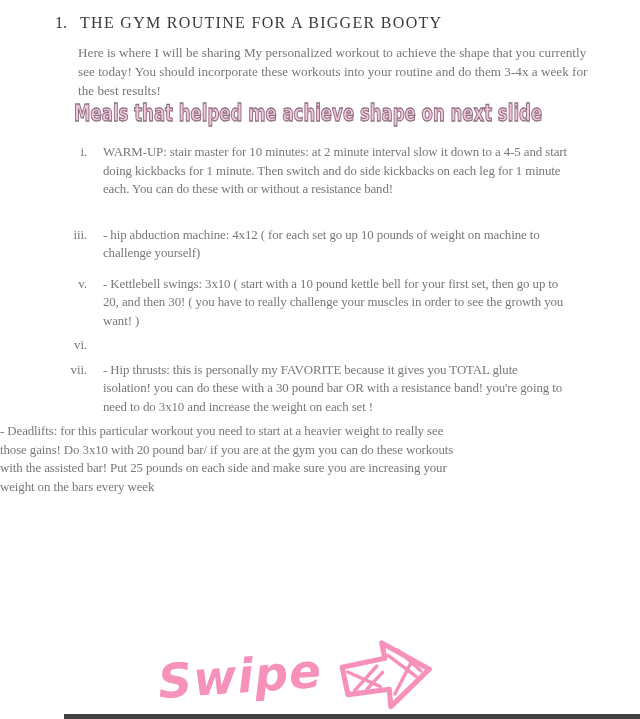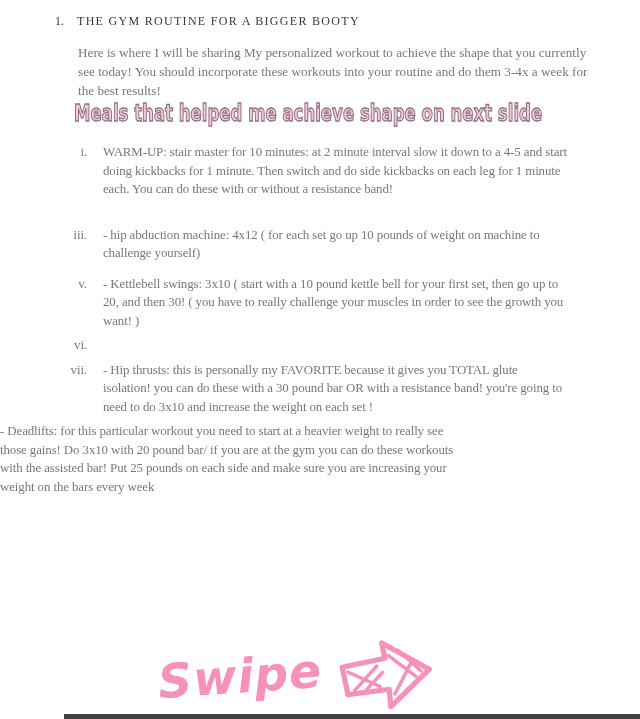--- a/index.html
+++ b/index.html
@@ -2,21 +2,21 @@
 <html><head>
 <meta charset="utf-8">
 <style>
   html,body{margin:0;padding:0;background:#ffffff;}
   .page{
     position:relative;width:640px;height:719px;background:#ffffff;overflow:hidden;
     font-family:"Liberation Serif","DejaVu Serif",serif;
   }
   .doc-title{
     position:absolute;left:55px;top:14px;
-    font-size:12px;color:#3a3a3a;letter-spacing:1.3px;white-space:nowrap;
+    font-size:16px;color:#3a3a3a;letter-spacing:1.3px;white-space:nowrap;
   }
   .doc-title .num{margin-right:13px;letter-spacing:0;}
   .intro{
     position:absolute;left:78px;top:44px;width:514px;
     font-size:13.2px;line-height:18.8px;color:#787878;
   }
   .bubble{
     position:absolute;left:74px;top:100px;white-space:nowrap;
     font-family:"DejaVu Sans","Liberation Sans",sans-serif;font-weight:bold;
     font-size:23px;color:#f5c6dd;

